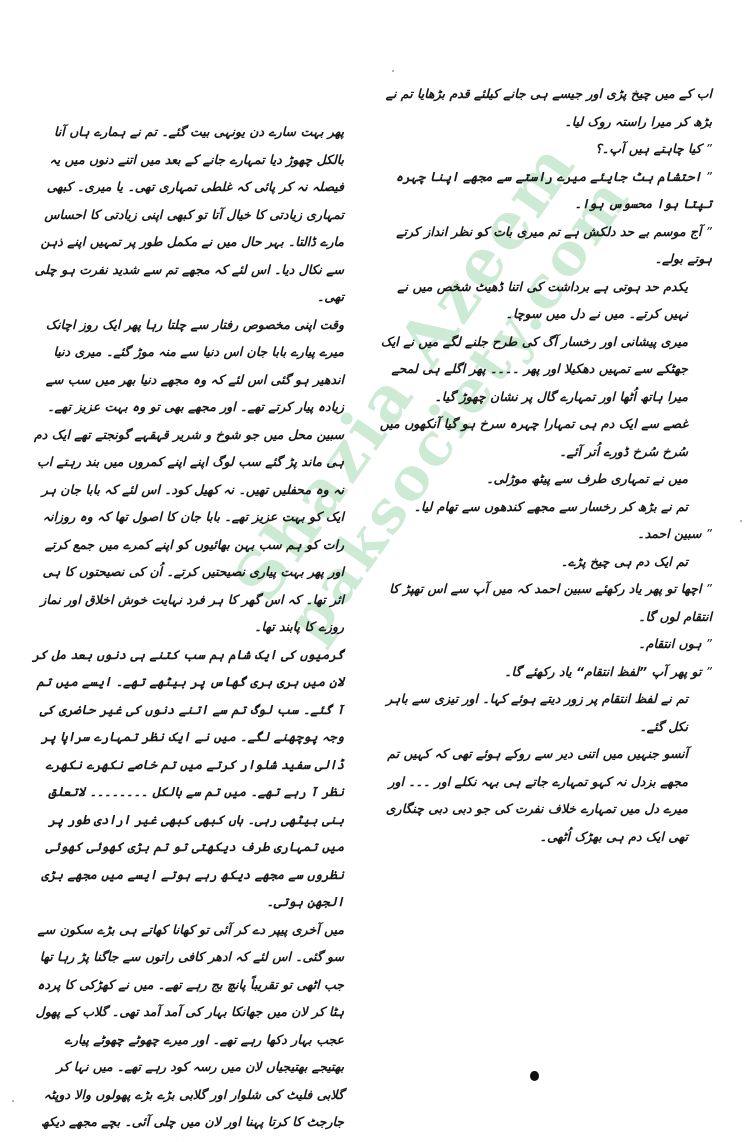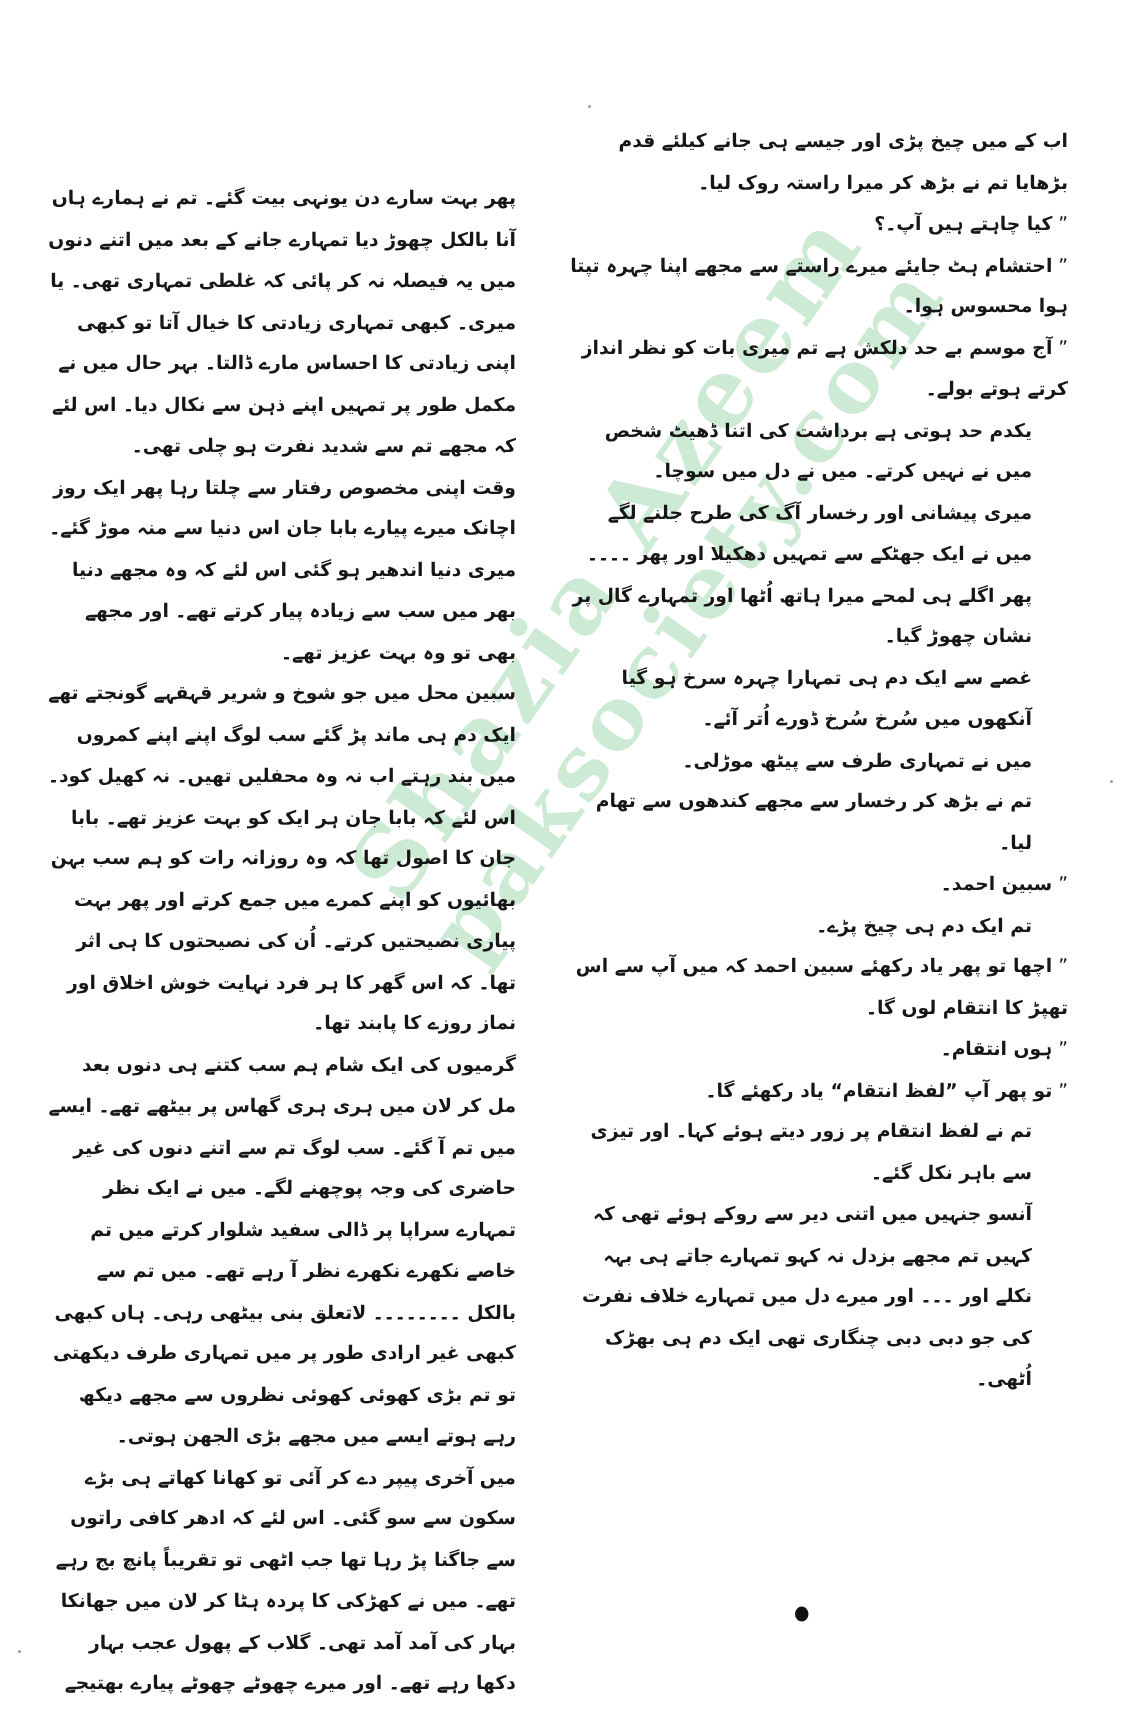--- a/index.html
+++ b/index.html
@@ -4,21 +4,21 @@
 <style>
   html, body { margin: 0; padding: 0; }
   body {
     width: 750px; height: 1142px; background: #ffffff; position: relative; overflow: hidden;
     font-family: "DejaVu Sans", sans-serif; color: #111;
   }
   .page { position: absolute; inset: 0; }
   .column {
     position: absolute; direction: rtl; text-align: right;
     font-family: "DejaVu Sans", sans-serif; font-size: 12.5px; line-height: 27.5px;
-    font-weight: bold; color: #161616;
+    font-style: italic; font-weight: bold; color: #161616;
   }
   .col-right { left: 378px; width: 334px; top: 80px; }
   .col-left { left: 32px; width: 336px; top: 118px; }
   .para { margin: 0; text-indent: 0; }
   .para.indent { padding-right: 24px; }
   .para.quote::before { content: "\201D  "; font-weight: normal; }
   .watermark {
     position: absolute; left: 120px; top: 320px; width: 620px;
     transform: rotate(-55deg); transform-origin: center;
     color: #a6d9b4; opacity: 0.55; font-family: "DejaVu Serif", serif;

